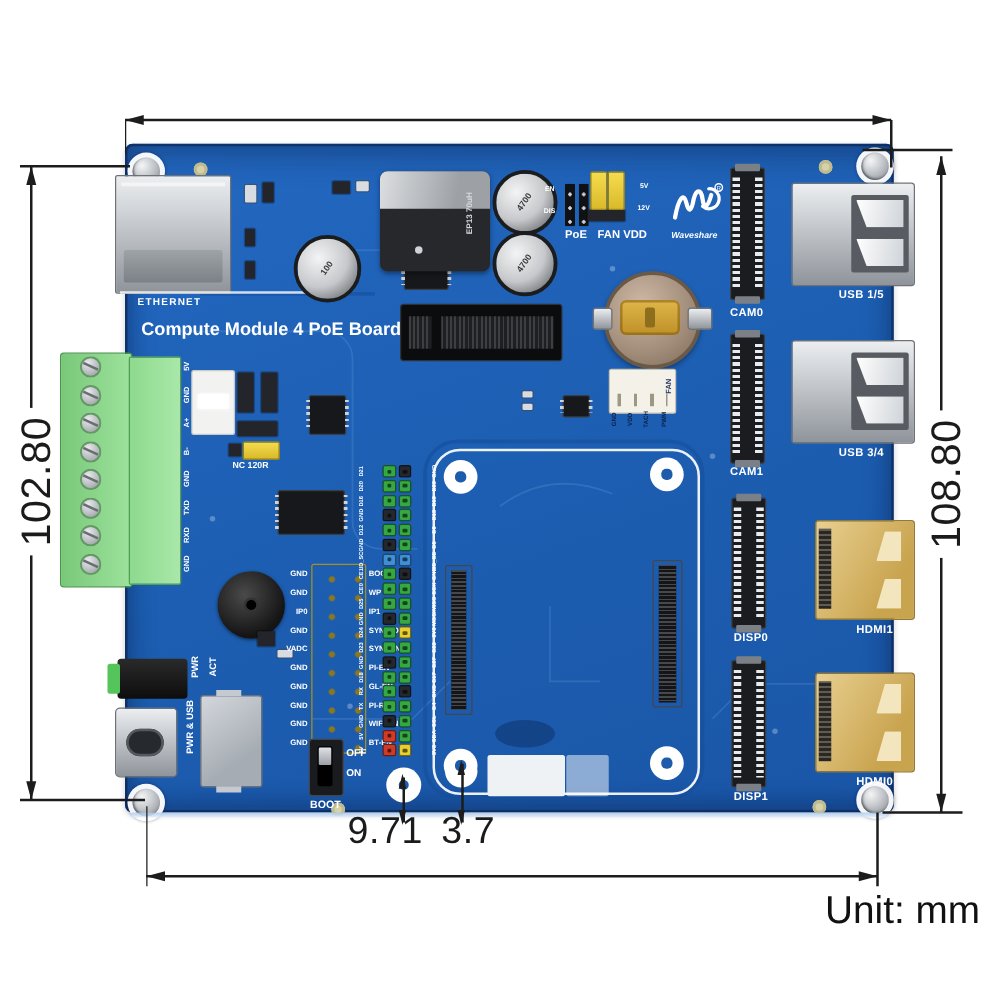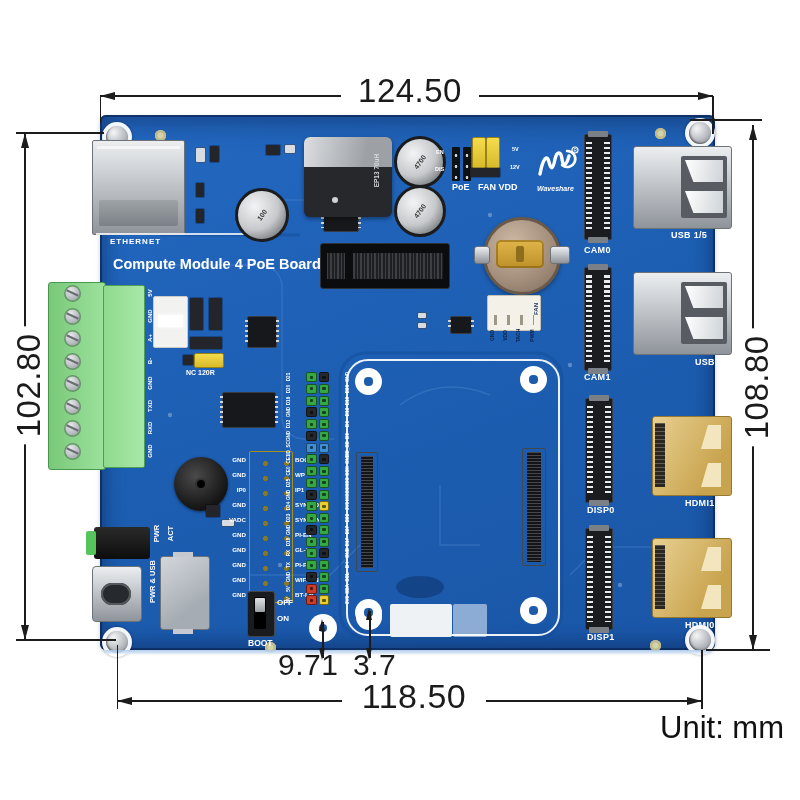--- a/index.html
+++ b/index.html
@@ -485,21 +485,21 @@
       <div style="position:absolute;right:4px;top:9px;width:46px;height:62px;background:#585c62;border-radius:2px;"></div>
       <div style="position:absolute;right:8px;top:13px;width:38px;height:22px;background:linear-gradient(100deg,#fff,#cfd3d8);clip-path:polygon(0 0,100% 0,100% 100%,22% 100%);"></div>
       <div style="position:absolute;right:8px;top:44px;width:38px;height:22px;background:linear-gradient(100deg,#fff,#cfd3d8);clip-path:polygon(0 0,100% 0,100% 100%,22% 100%);"></div>
     </div>
     <div class="plabel" style="left:571px;top:115px;">USB 1/5</div>
     <div class="metal" style="left:533px;top:157px;width:97px;height:81px;border-radius:3px;">
       <div style="position:absolute;right:4px;top:9px;width:46px;height:62px;background:#585c62;border-radius:2px;"></div>
       <div style="position:absolute;right:8px;top:13px;width:38px;height:22px;background:linear-gradient(100deg,#fff,#cfd3d8);clip-path:polygon(0 0,100% 0,100% 100%,22% 100%);"></div>
       <div style="position:absolute;right:8px;top:44px;width:38px;height:22px;background:linear-gradient(100deg,#fff,#cfd3d8);clip-path:polygon(0 0,100% 0,100% 100%,22% 100%);"></div>
     </div>
-    <div class="plabel" style="left:571px;top:242px;margin-left:24px;">USB 3/4</div>
+    <div class="plabel" style="left:571px;top:242px;">USB 3/4</div>
 
     <div style="position:absolute;left:552px;top:301px;width:78px;height:78px;background:linear-gradient(120deg,#e8d091,#c9a44f 75%);border:1.5px solid #96782f;border-radius:3px;">
       <div style="position:absolute;left:2px;top:6px;width:10px;height:64px;background:#2a2620;background-image:repeating-linear-gradient(180deg,rgba(255,255,255,.25) 0 1.5px,rgba(0,0,0,0) 1.5px 4px);"></div>
       <div style="position:absolute;right:10px;top:8px;width:20px;height:24px;background:#f3e6be;clip-path:polygon(0 100%,35% 0,100% 0,100% 100%);"></div>
       <div style="position:absolute;right:10px;bottom:8px;width:20px;height:24px;background:#f3e6be;clip-path:polygon(0 100%,35% 0,100% 0,100% 100%);"></div>
     </div>
     <div class="plabel" style="left:585px;top:383px;">HDMI1</div>
     <div style="position:absolute;left:552px;top:423px;width:78px;height:78px;background:linear-gradient(120deg,#e8d091,#c9a44f 75%);border:1.5px solid #96782f;border-radius:3px;">
       <div style="position:absolute;left:2px;top:6px;width:10px;height:64px;background:#2a2620;background-image:repeating-linear-gradient(180deg,rgba(255,255,255,.25) 0 1.5px,rgba(0,0,0,0) 1.5px 4px);"></div>
       <div style="position:absolute;right:10px;top:8px;width:20px;height:24px;background:#f3e6be;clip-path:polygon(0 100%,35% 0,100% 0,100% 100%);"></div>
@@ -529,21 +529,20 @@
     <div class="silk" style="left:177px;top:483px;font-size:8px;">OFF</div>
     <div class="silk" style="left:177px;top:499px;font-size:8px;">ON</div>
     <div class="silk" style="left:148px;top:523px;font-size:8.5px;">BOOT</div>
   </div>
 
   <div class="dline" style="left:100px;top:95px;width:613px;height:2px;"></div>
   <div class="arr l" style="left:100px;top:91.5px;"></div>
   <div class="arr r" style="left:698px;top:91.5px;"></div>
   <div class="dline" style="left:99.5px;top:96px;width:1.5px;height:27px;"></div>
   <div class="dline" style="left:712px;top:96px;width:1.5px;height:38px;"></div>
-  <div class="dnum" style="left:341px;top:74px;width:130px;">124.50</div>
 
   <div class="dline" style="left:24px;top:133px;width:2px;height:507px;"></div>
   <div class="arr u" style="left:20.5px;top:133px;"></div>
   <div class="arr d" style="left:20.5px;top:625px;"></div>
   <div class="dline" style="left:16px;top:132px;width:88px;height:1.5px;"></div>
   <div class="dline" style="left:16px;top:639px;width:100px;height:1.5px;"></div>
   <div class="dnum v" style="left:-30px;top:368px;">102.80</div>
 
   <div class="dline" style="left:752px;top:125px;width:2px;height:525px;"></div>
   <div class="arr u" style="left:748.5px;top:125px;"></div>
@@ -559,16 +558,15 @@
   <div class="dline" style="left:369px;top:611px;width:1.5px;height:47px;"></div>
   <div class="arr sm u" style="left:366.2px;top:608px;"></div>
   <div class="arr sm d" style="left:366.2px;top:648px;"></div>
   <div class="dnum" style="left:349px;top:649px;font-size:30px;background:none;">3.7</div>
 
   <div class="dline" style="left:117px;top:700px;width:585px;height:2px;"></div>
   <div class="arr l" style="left:117px;top:696.5px;"></div>
   <div class="arr r" style="left:687px;top:696.5px;"></div>
   <div class="dline" style="left:116.5px;top:645px;width:1.5px;height:64px;"></div>
   <div class="dline" style="left:701px;top:650px;width:1.5px;height:59px;"></div>
-  <div class="dnum" style="left:342px;top:679px;width:136px;font-size:34px;">118.50</div>
 
   <div style="position:absolute;left:660px;top:710px;font-size:31px;color:#111;">Unit: mm</div>
 </div>
 
 </body></html>

